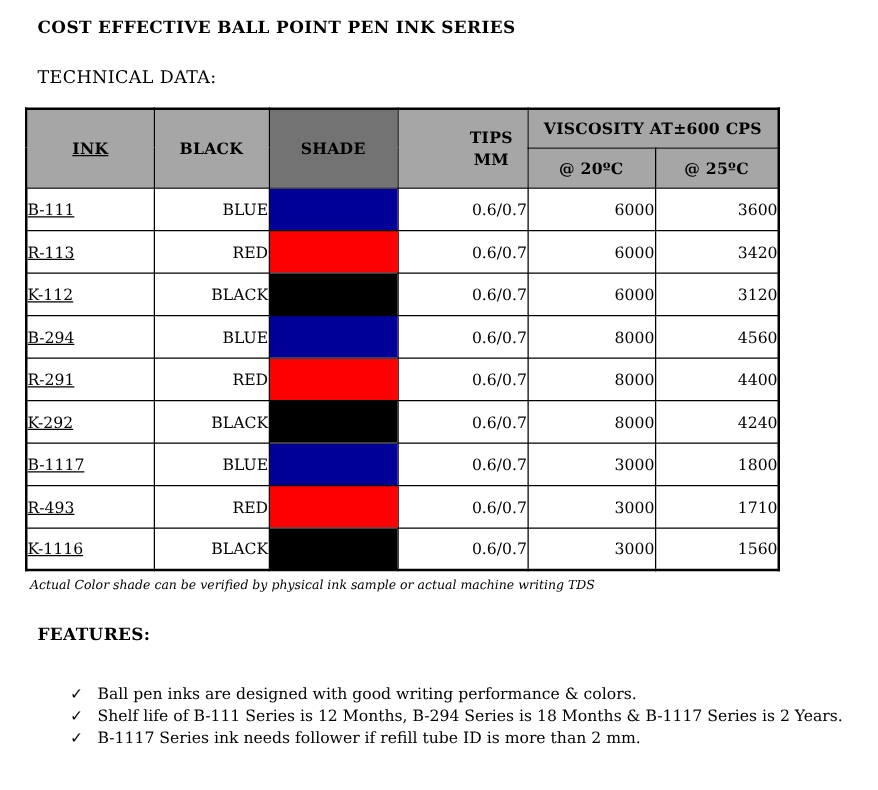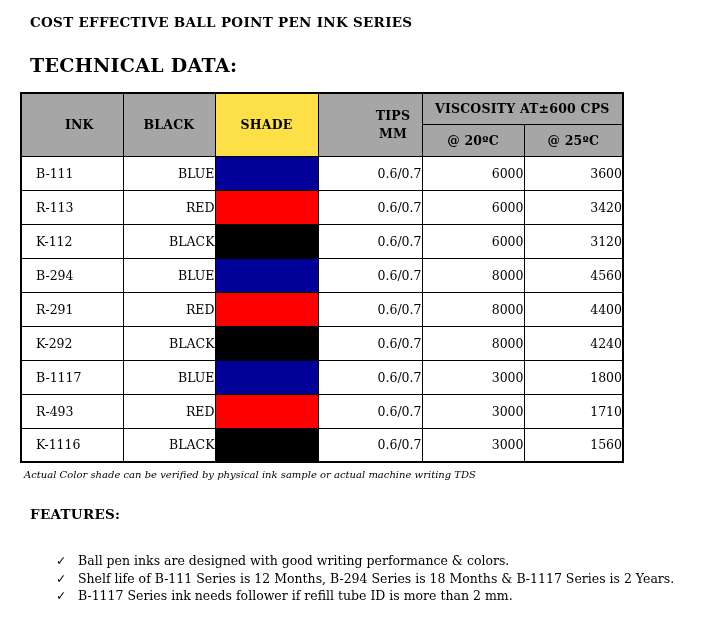--- a/index.html
+++ b/index.html
@@ -14,22 +14,22 @@
   }
   .page { width: 702px; height: 632px; position: relative; }
 
   .doc-title {
     font-size: 13.5px;
     font-weight: bold;
     letter-spacing: 0.3px;
     margin: 14px 0 0 30px;
   }
   .tech-heading {
-    font-size: 19px;
-    font-weight: bold;
+    font-size: 14px;
+    font-weight: normal;
     letter-spacing: 0.3px;
     margin: 24px 0 16px 30px;
   }
 
   table.tech-table {
     border-collapse: collapse;
     table-layout: fixed;
     width: 602px;
     margin: 12px 0 0 20px;
     border: 2px solid #000;
@@ -38,21 +38,21 @@
     border: 1px solid #000;
     font-size: 12.5px;
     padding: 0;
     overflow: hidden;
   }
   .tech-table thead th {
     font-weight: bold;
     text-align: center;
     letter-spacing: 0.2px;
   }
-  th.h-ink, td.c-ink { text-align: left; padding-left: 14px; }
+  th.h-ink, td.c-ink { text-align: left; padding-left: 0; text-decoration: underline; }
   th.h-tips { white-space: pre-line; line-height: 1.45; padding-left: 46px; }
   tr.hdr-top { height: 31px; }
   tr.hdr-sub { height: 32px; }
   .tech-table tbody tr { height: 34px; }
   td.c-color, td.c-tips, td.c-v20, td.c-v25 { text-align: right; }
   td.c-shade { padding: 0; }
 
   .table-note {
     font-style: italic;
     font-size: 10px;
@@ -88,21 +88,21 @@
         <col style="width:92px">
         <col style="width:103px">
       <col style="width:104px">
         <col style="width:102px">
         <col style="width:99px">
     </colgroup>
     <thead>
       <tr class="hdr-top">
         <th class="h-ink" rowspan="2" style="background-color: rgb(166, 166, 166);">INK</th>
         <th rowspan="2" style="background-color: rgb(166, 166, 166);">BLACK</th>
-        <th rowspan="2" style="background-color: #fde047;">SHADE</th>
+        <th rowspan="2" style="background-color: #737373;">SHADE</th>
         <th class="h-tips" rowspan="2" style="background-color: rgb(166, 166, 166);">TIPS
 MM</th>
         <th colspan="2" style="background-color: rgb(166, 166, 166);">VISCOSITY AT±600 CPS</th>
       </tr>
       <tr class="hdr-sub">
         <th style="background-color: rgb(166, 166, 166);">@ 20ºC</th>
         <th style="background-color: rgb(166, 166, 166);">@ 25ºC</th>
       </tr>
     </thead>
     <tbody>

